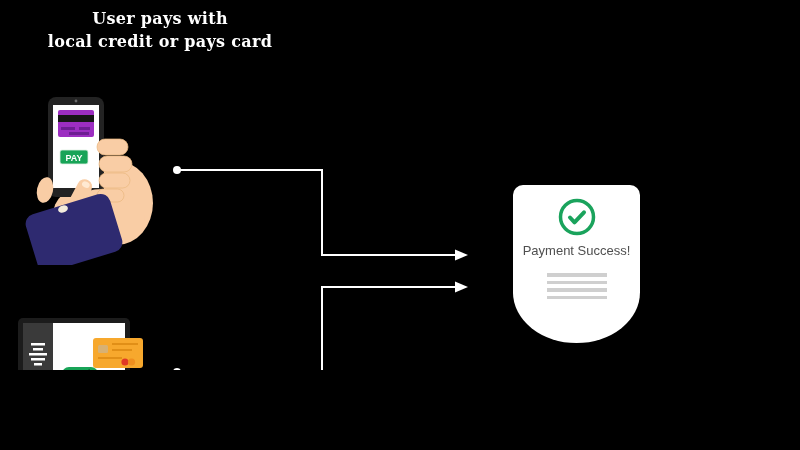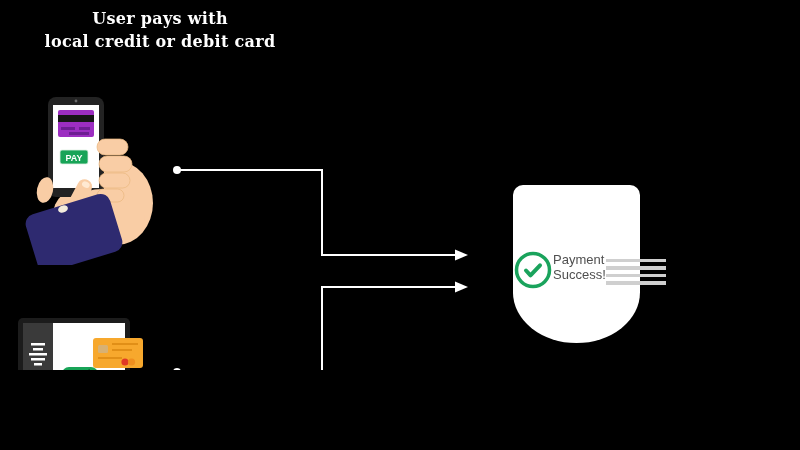--- a/index.html
+++ b/index.html
@@ -17,36 +17,36 @@
   .illu { position:absolute; }
   .phone-illu  { left:25px; top:85px; }
   .laptop-illu { left:0px;  top:305px; }
 
   .arrows { position:absolute; left:0; top:0; pointer-events:none; }
 
   .receipt {
     position:absolute; left:513px; top:185px; width:127px; height:158px;
     background:#fff;
     border-radius:10px 10px 50% 50% / 10px 10px 32% 32%;
-    display:flex; flex-direction:row; align-items:center;
+    display:flex; flex-direction:column; align-items:center;
     font-family:"Liberation Sans","DejaVu Sans",sans-serif;
   }
   .check-wrap { margin-top:12px; height:40px; }
   .receipt-title { margin-top:6px; font-size:13px; color:#4f4f4f; }
   .receipt-lines { margin-top:15px; display:flex; flex-direction:column; gap:4px; }
   .receipt-line { width:60px; height:3.5px; background:#cfcfcf; }
 </style>
 </head>
 <body>
 
 <div class="stage">
 
   <div class="caption caption-left">
     <div>User pays with</div>
-    <div>local credit or debit card</div>
+    <div>local credit or pays card</div>
   </div>
 
   <svg class="illu phone-illu" width="130" height="180" viewBox="0 0 130 180">
 
     <ellipse cx="92" cy="118" rx="36" ry="42" fill="#f9cda5"></ellipse>
     <ellipse cx="58" cy="130" rx="30" ry="28" fill="#f9cda5"></ellipse>
 
     <rect x="23" y="12" width="56" height="100" rx="8" fill="#232323"></rect>
     <rect x="28" y="20" width="46" height="83" fill="#ffffff"></rect>
     <circle cx="51" cy="16" r="1.4" fill="#6a6a6a"></circle>

